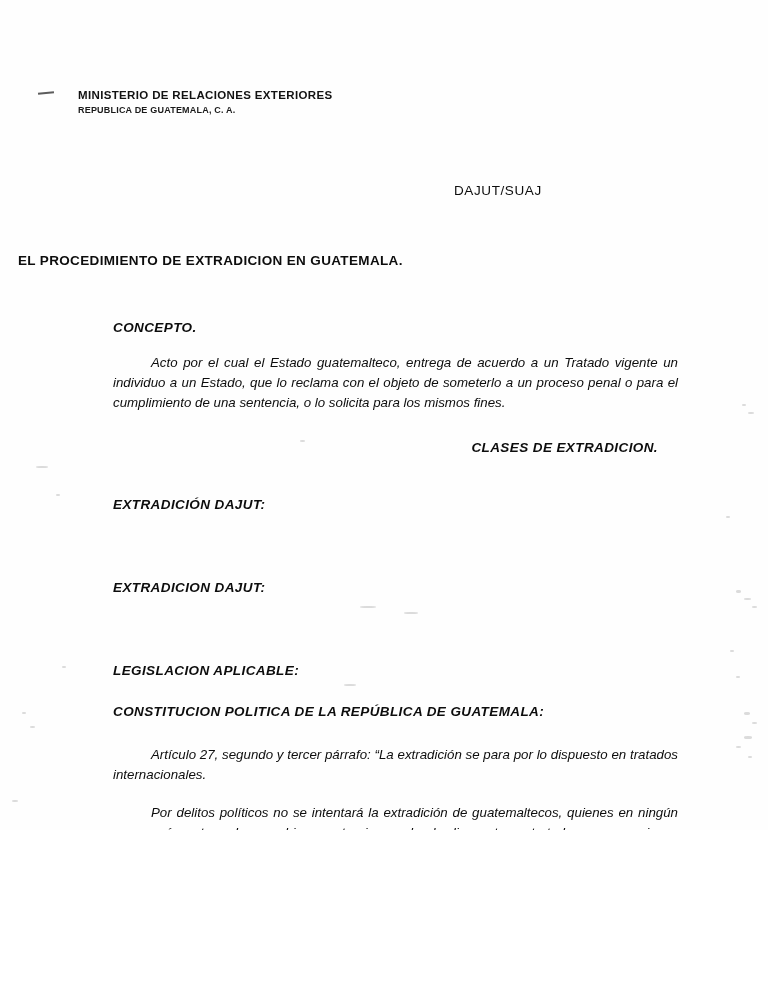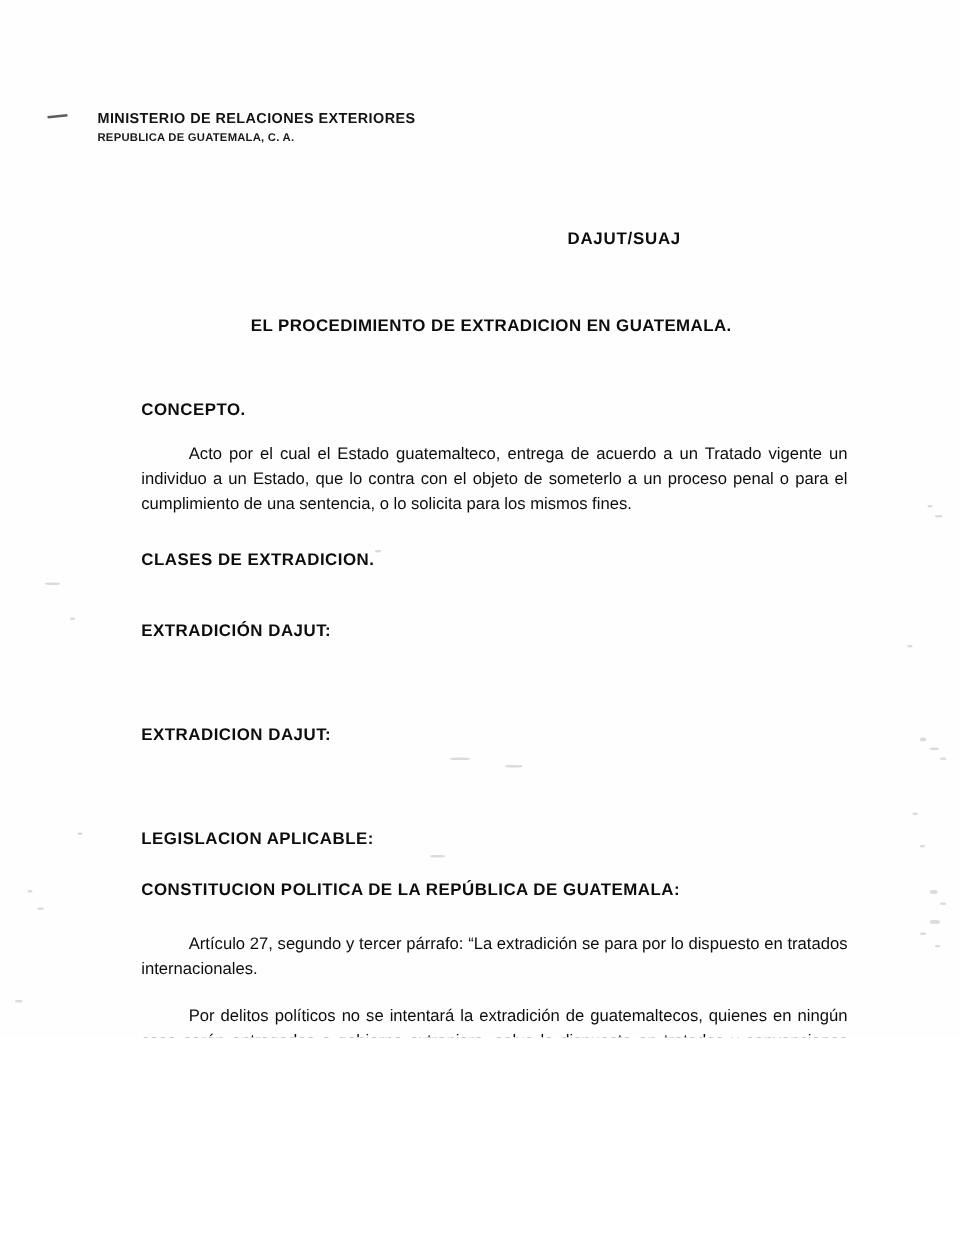--- a/index.html
+++ b/index.html
@@ -55,51 +55,51 @@
     background: #333;
     transform: rotate(-6deg);
     opacity: .8;
   }
 
   .ref-code {
     position: absolute;
     left: 454px;
     top: 183px;
     font-size: 13.5px;
-    font-weight: bold;
+    font-weight: normal;
     letter-spacing: .6px;
   }
 
   .doc-title {
     position: absolute;
     left: 0;
     right: 0;
     top: 253px;
-    text-align: center;
     font-size: 13.5px;
     font-weight: bold;
     letter-spacing: .35px;
     padding-left: 18px;
   }
 
   .content {
     position: absolute;
     left: 113px;
     top: 320px;
     width: 565px;
+    font-style: italic;
   }
 
   h2.sec {
     font-size: 13.5px;
     font-weight: bold;
     letter-spacing: .4px;
     margin: 0;
   }
   .centered-head {
-    text-align: left;
+    text-align: right;
     font-size: 13.5px;
     font-weight: bold;
     letter-spacing: .4px;
     margin: 0;
     padding-right: 20px;
   }
   p.body {
     font-size: 13.3px;
     line-height: 1.52;
     margin: 0;
@@ -124,21 +124,21 @@
   </div>
 
   <div class="ref-code">DAJUT/SUAJ</div>
 
   <div class="doc-title">EL PROCEDIMIENTO DE EXTRADICION EN GUATEMALA.</div>
 
   <div class="content">
 
     <h2 class="sec">CONCEPTO.</h2>
     <div class="gap-1"></div>
-    <p class="body">Acto por el cual el Estado guatemalteco,  entrega de acuerdo a un Tratado vigente un individuo a un Estado,  que lo contra con el objeto de someterlo a un proceso penal o para el cumplimiento de una sentencia, o lo solicita para los mismos fines.</p>
+    <p class="body">Acto por el cual el Estado guatemalteco,  entrega de acuerdo a un Tratado vigente un individuo a un Estado,  que lo reclama con el objeto de someterlo a un proceso penal o para el cumplimiento de una sentencia, o lo solicita para los mismos fines.</p>
 
     <div class="gap-2"></div>
 
     <h2 class="centered-head">CLASES DE EXTRADICION.</h2>
 
     <div class="gap-4"></div>
 
     <h2 class="sec">EXTRADICIÓN DAJUT:</h2>
     <div class="gap-2"></div>
 

